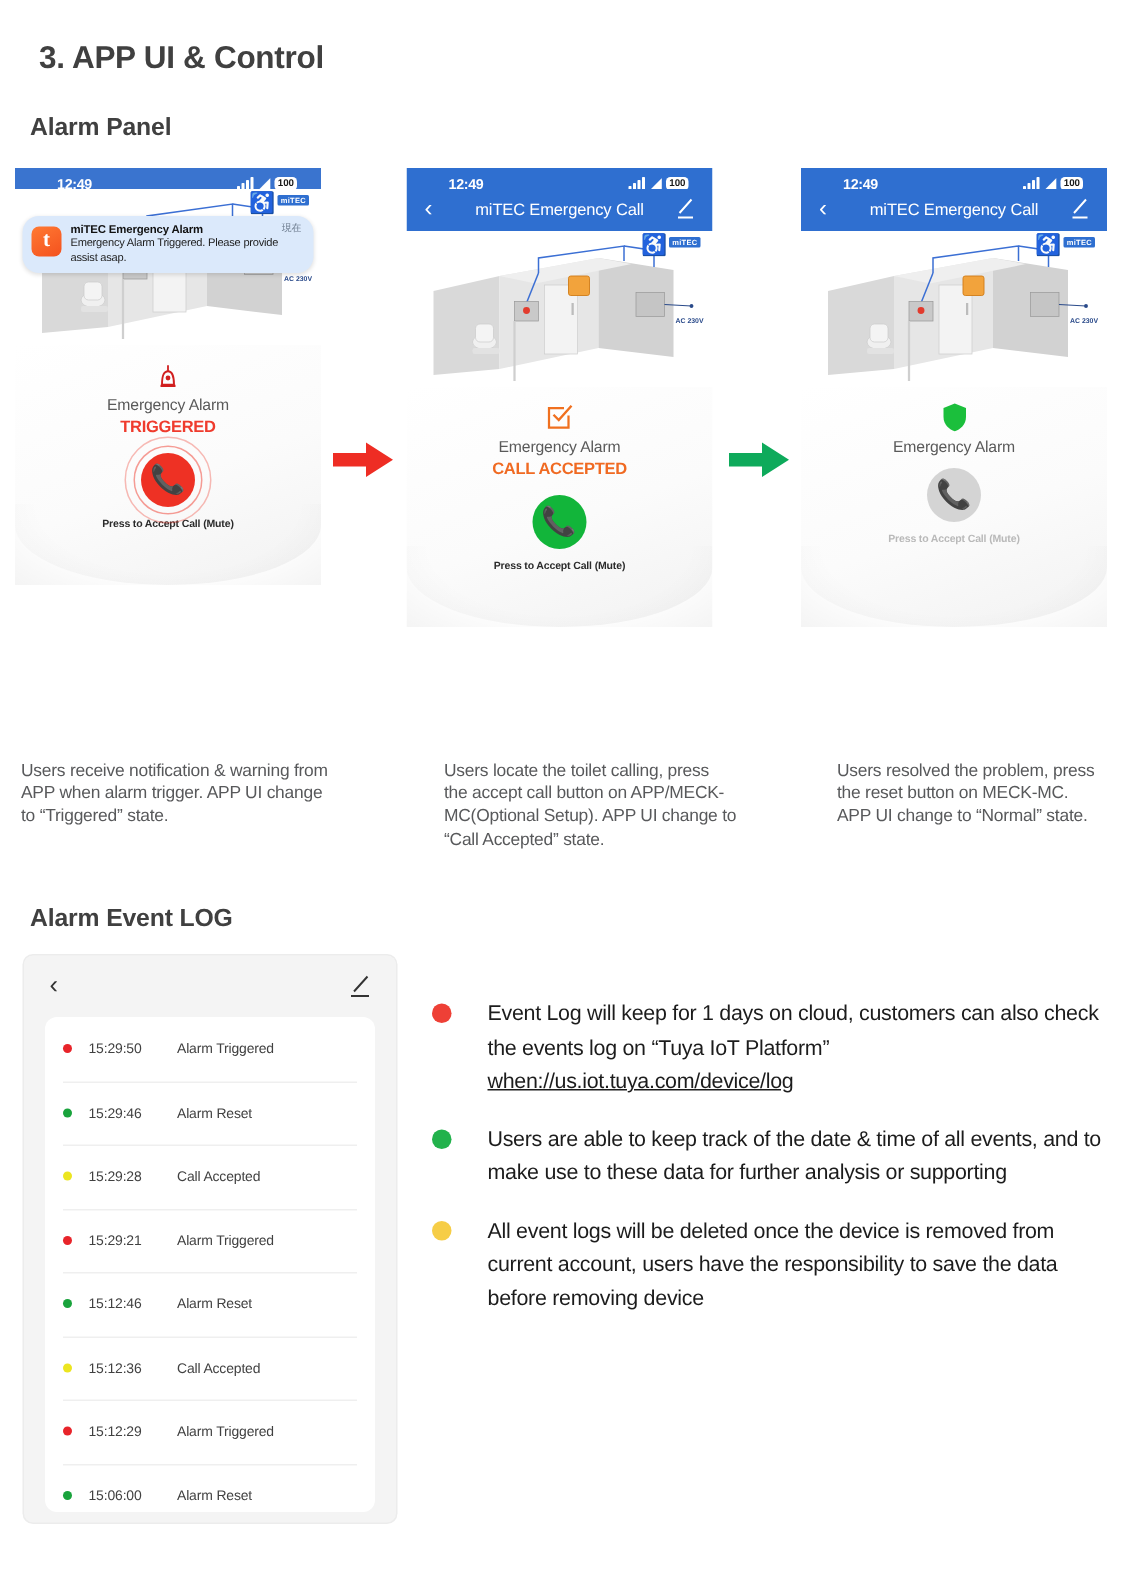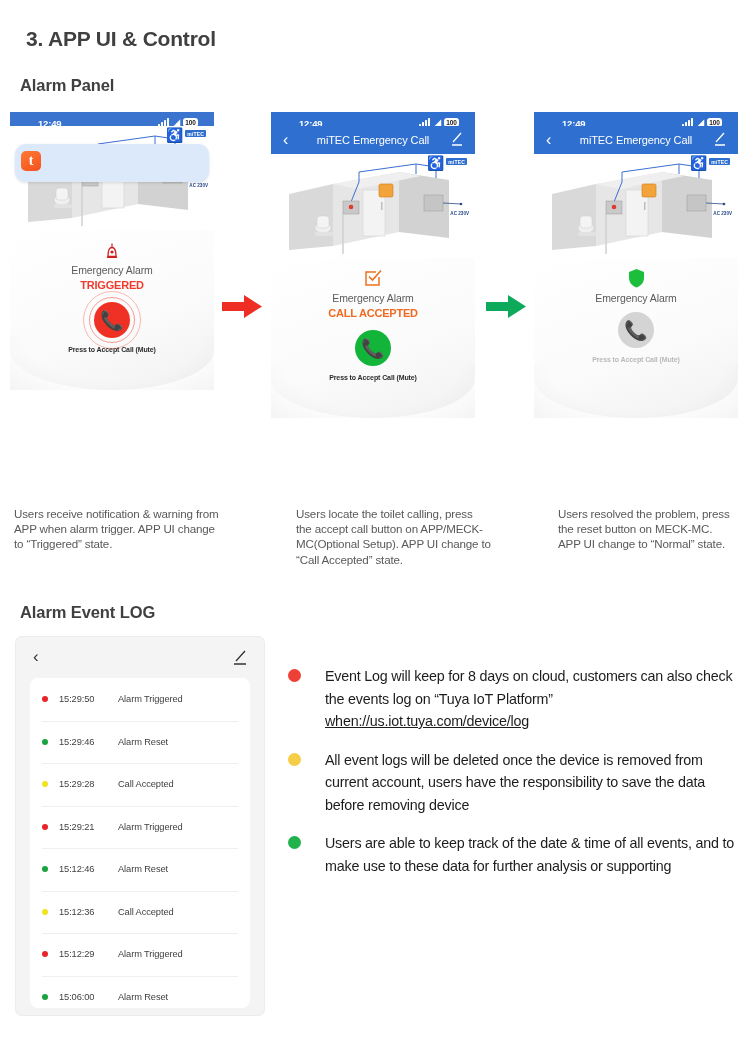--- a/index.html
+++ b/index.html
@@ -316,20 +316,25 @@
           <i></i>
           <i></i>
         </span>
       <span class="wifi">◢</span>
       <span class="batt">100</span>
     </span>
   </div>
 
   <div class="notif">
     <div class="notif-icon">t</div>
+    <div class="notif-body">
+      <div class="notif-title">miTEC Emergency Alarm</div>
+      <div class="notif-text">Emergency Alarm Triggered. Please provide assist asap.</div>
+      <div class="notif-when">現在</div>
+    </div>
   </div>
 
   <div class="illus">
     <svg width="204" height="104" viewBox="0 0 204 104">
       <polygon points="18,40 62,30 62,92 18,96" fill="#d9d9d9"></polygon>
       <polygon points="62,30 128,18 128,78 62,92" fill="#e6e6e6"></polygon>
       <polygon points="128,18 178,26 178,84 128,78" fill="#d2d2d2"></polygon>
       <polygon points="62,30 128,18 150,22 86,35" fill="#efefef"></polygon>
       <rect x="92" y="36" width="22" height="46" fill="#f3f3f3" stroke="#cfcfcf" stroke-width="0.5"></rect>
       <rect x="110" y="48" width="1.5" height="8" fill="#bcbcbc"></rect>
@@ -569,23 +574,23 @@
         <span class="dot green"></span>
         <span class="log-time">15:06:00</span>
         <span class="log-event">Alarm Reset</span>
       </div>
     </div>
 </div>
 
 <div class="bullets">
   <div class="bullet" id="bullet-1">
     <span class="bullet-dot red"></span>
-    <span class="bullet-text"><span>Event Log will keep for 8 days on cloud, customers can also check the events log on  “Tuya IoT Platform” </span><a class="bullet-link" href="#">when://us.iot.tuya.com/device/log</a></span>
+    <span class="bullet-text"><span>Event Log will keep for 1 days on cloud, customers can also check the events log on  “Tuya IoT Platform” </span><a class="bullet-link" href="#">when://us.iot.tuya.com/device/log</a></span>
+  </div>
+  <div class="bullet" id="bullet-2">
+    <span class="bullet-dot green"></span>
+    <span class="bullet-text">Users are able to keep track of the date &amp; time of all events,  and to make use to these data for further analysis or supporting</span>
   </div>
   <div class="bullet" id="bullet-3">
     <span class="bullet-dot yellow"></span>
     <span class="bullet-text">All event logs will be deleted once the device is removed from current account, users have the responsibility to save the data before removing device</span>
   </div>
-  <div class="bullet" id="bullet-2">
-    <span class="bullet-dot green"></span>
-    <span class="bullet-text">Users are able to keep track of the date &amp; time of all events,  and to make use to these data for further analysis or supporting</span>
-  </div>
 </div>
 
 </body></html>

